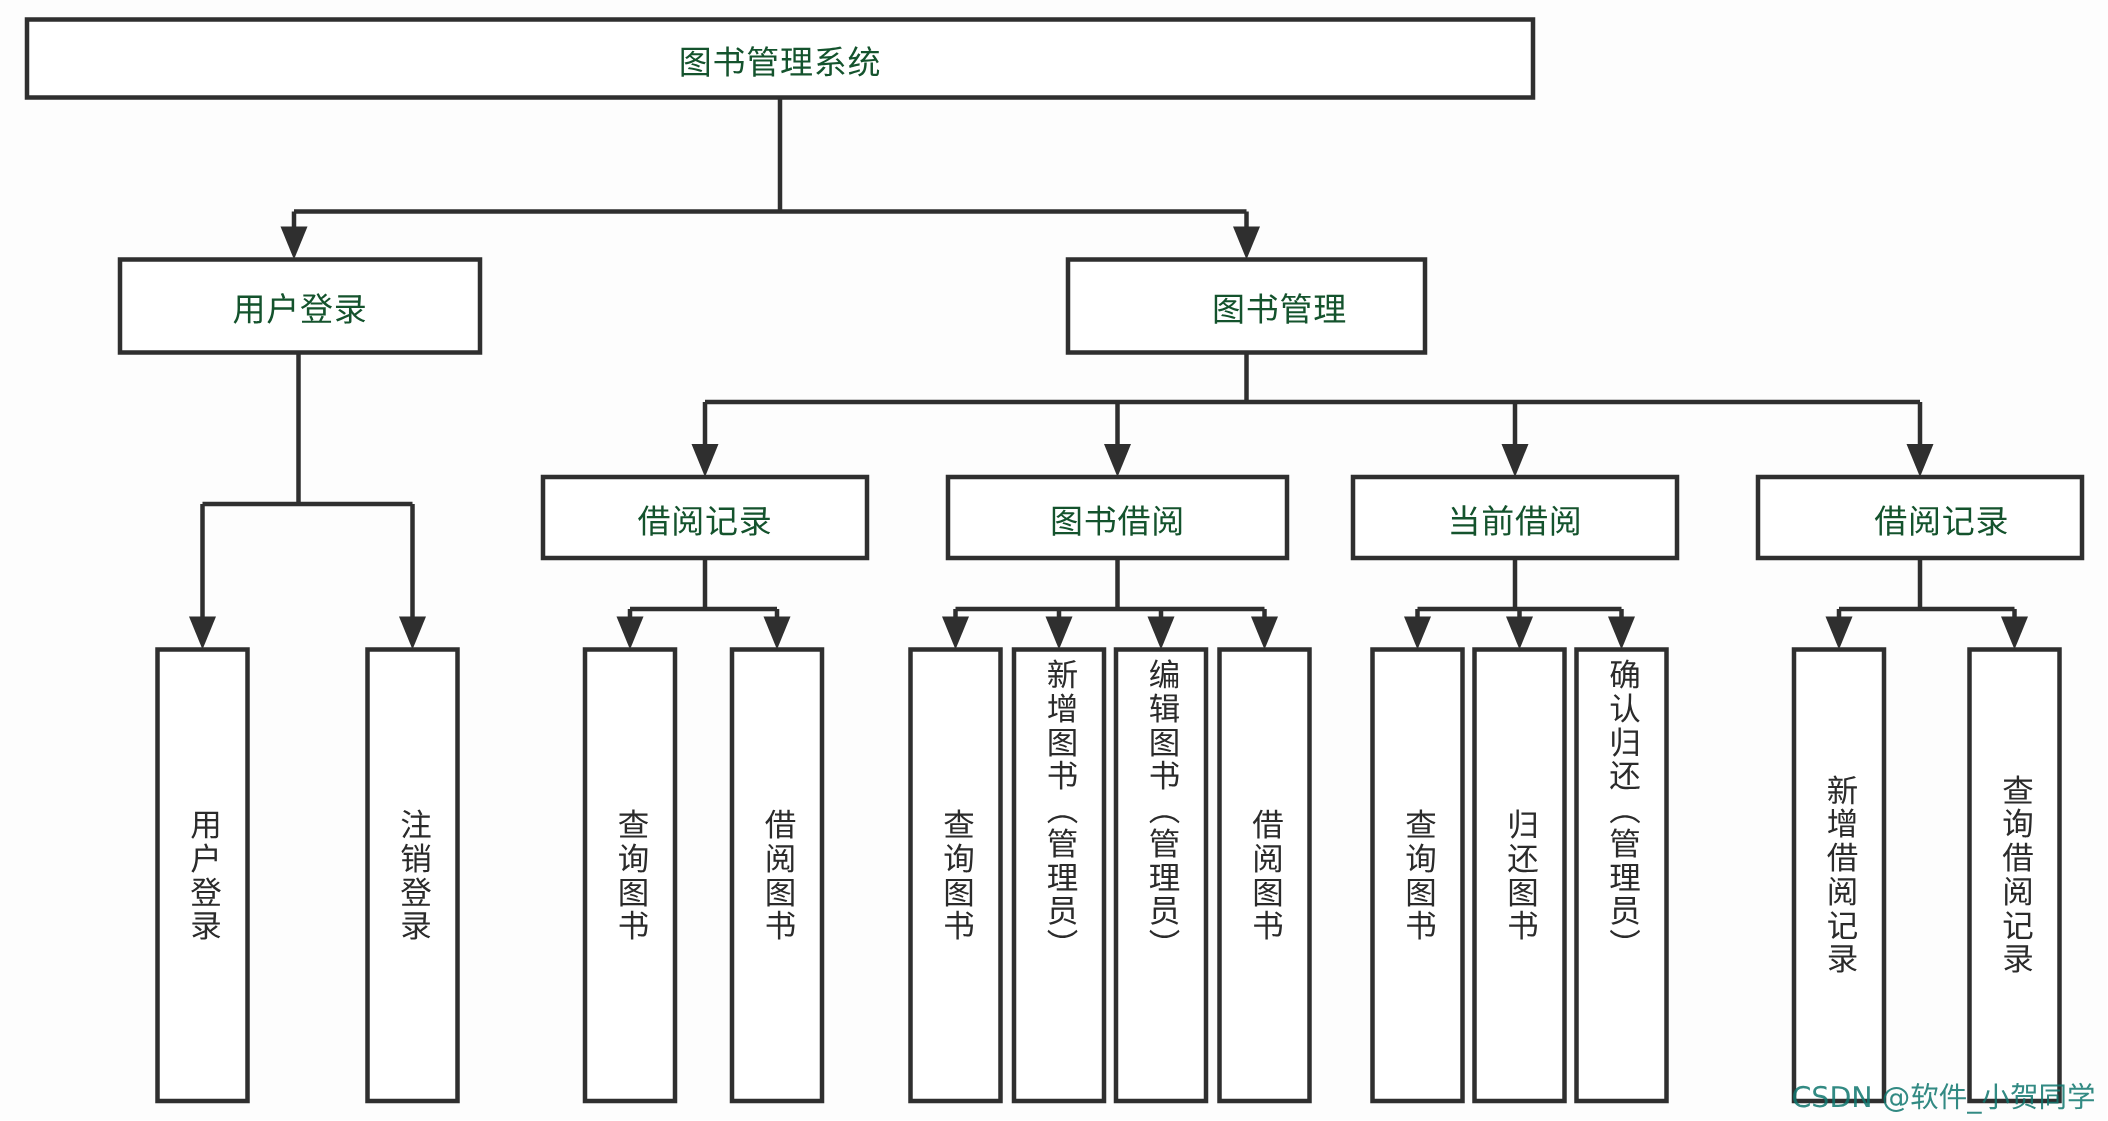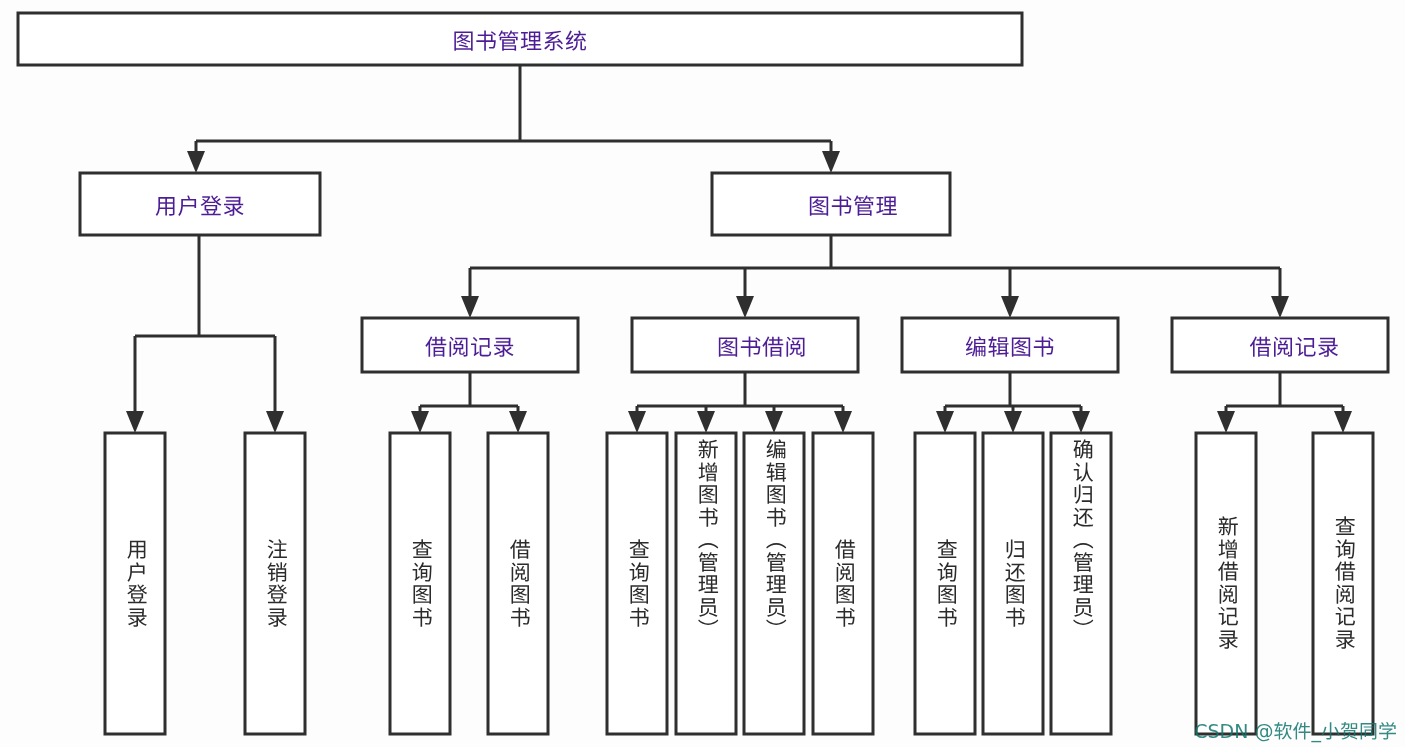--- a/index.html
+++ b/index.html
@@ -67,21 +67,21 @@
   .h-label-holder {
     position: absolute;
     display: flex;
     align-items: center;
     justify-content: center;
     pointer-events: none;
   }
   .h-text {
     font-family: "DejaVu Sans", "Liberation Sans", sans-serif;
     font-size: 22px;
-    color: #4c1d95;
+    color: #14532d;
     white-space: nowrap;
     letter-spacing: 0.5px;
   }
   #watermark {
     position: absolute;
     right: 8px;
     bottom: 4px;
     font-family: "DejaVu Sans", "Liberation Sans", sans-serif;
     font-size: 19px;
     color: #0f766e;
@@ -182,25 +182,25 @@
       </div>
       <div class="h-label-holder" style="left: 80px; top: 173px; width: 240px; height: 62px;">
         <div class="h-text">用户登录</div>
       </div>
       <div class="h-label-holder" style="left: 712px; top: 173px; width: 282px; height: 62px;">
         <div class="h-text">图书管理</div>
       </div>
       <div class="h-label-holder" style="left: 362px; top: 318px; width: 216px; height: 54px;">
         <div class="h-text">借阅记录</div>
       </div>
-      <div class="h-label-holder" style="left: 632px; top: 318px; width: 226px; height: 54px; margin-left: 17px;">
+      <div class="h-label-holder" style="left: 632px; top: 318px; width: 226px; height: 54px;">
         <div class="h-text">图书借阅</div>
       </div>
       <div class="h-label-holder" style="left: 902px; top: 318px; width: 216px; height: 54px;">
-        <div class="h-text">编辑图书</div>
+        <div class="h-text">当前借阅</div>
       </div>
       <div class="h-label-holder" style="left: 1172px; top: 318px; width: 245px; height: 54px;">
         <div class="h-text">借阅记录</div>
       </div>
       <div class="vertical-label-holder center-align" style="left: 105px; top: 439px; width: 60px; height: 289px;">
         <div class="vertical-text">用户登录</div>
       </div>
       <div class="vertical-label-holder center-align" style="left: 245px; top: 439px; width: 60px; height: 289px;">
         <div class="vertical-text">注销登录</div>
       </div>

